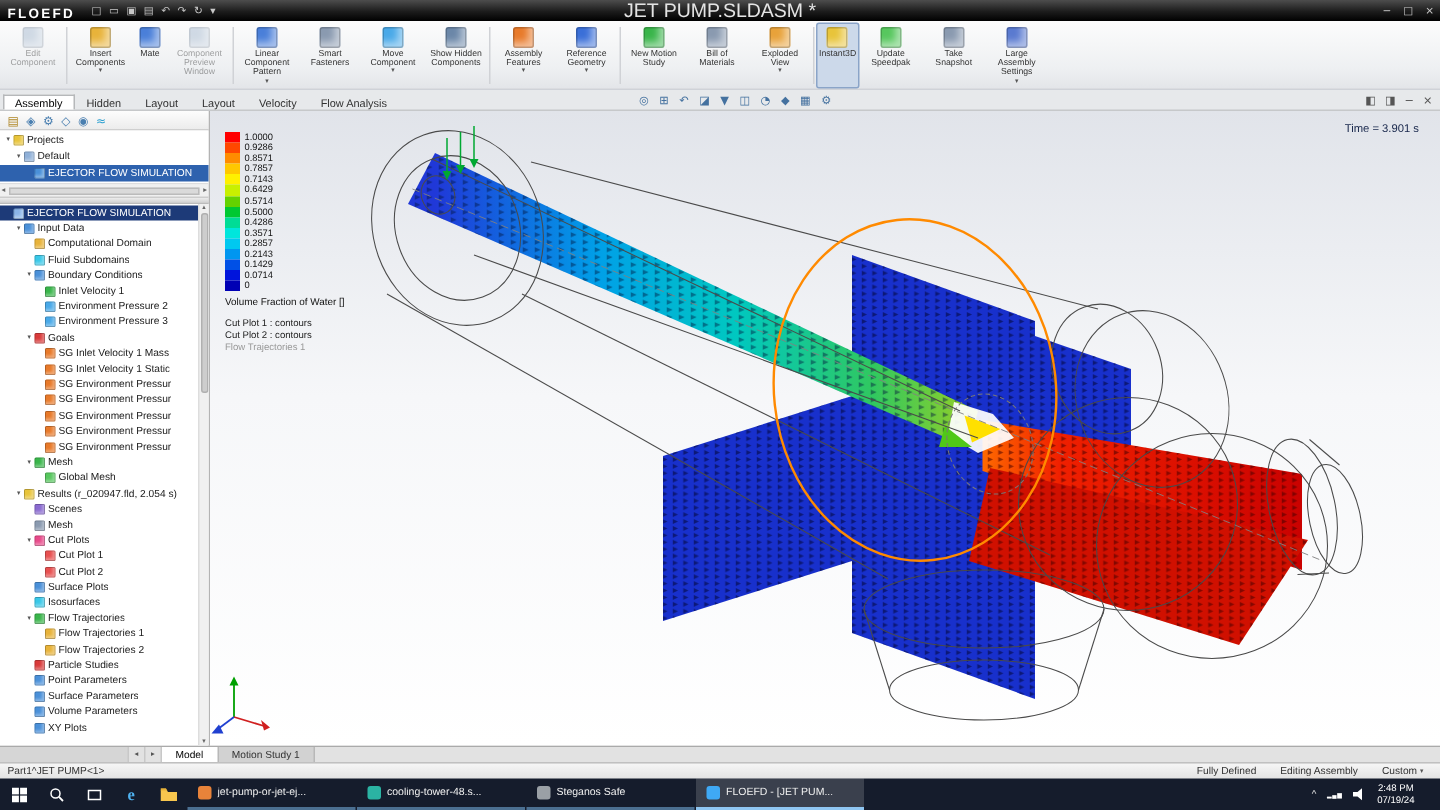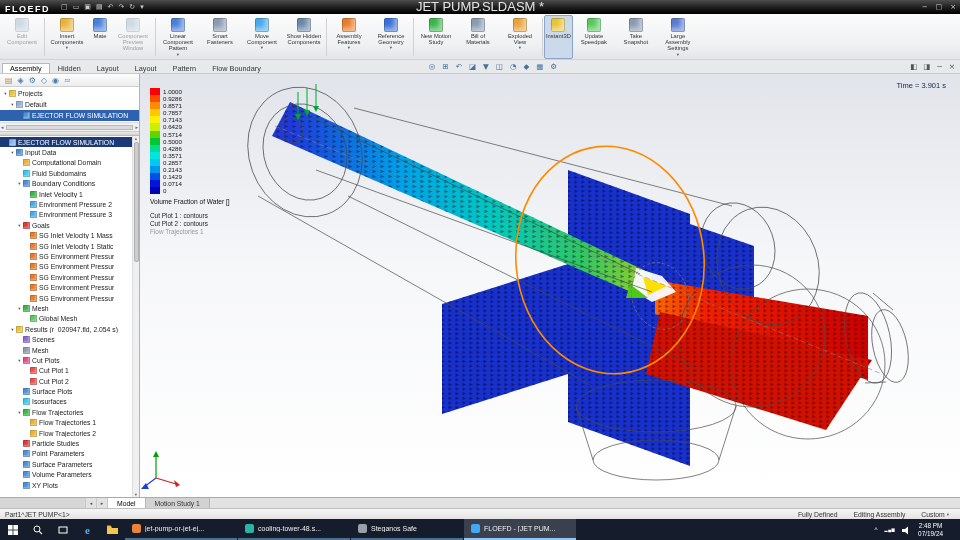--- a/index.html
+++ b/index.html
@@ -202,22 +202,22 @@
         <span class="rb-caret icon-font">▾</span>
       </div>
     </div>
 
   <div class="tabrow">
     <div class="tabs">
         <div class="tab active">Assembly</div>
         <div class="tab">Hidden</div>
         <div class="tab">Layout</div>
         <div class="tab">Layout</div>
-        <div class="tab">Pattern</div>
-        <div class="tab">Flow Boundary</div>
+        <div class="tab">Velocity</div>
+        <div class="tab">Flow Analysis</div>
       </div>
     <div class="hud icon-font">
         <span class="hud-icon">◎</span>
         <span class="hud-icon">⊞</span>
         <span class="hud-icon">↶</span>
         <span class="hud-icon">◪</span>
         <span class="hud-icon">▼</span>
         <span class="hud-icon">◫</span>
         <span class="hud-icon">◔</span>
         <span class="hud-icon">◆</span>

